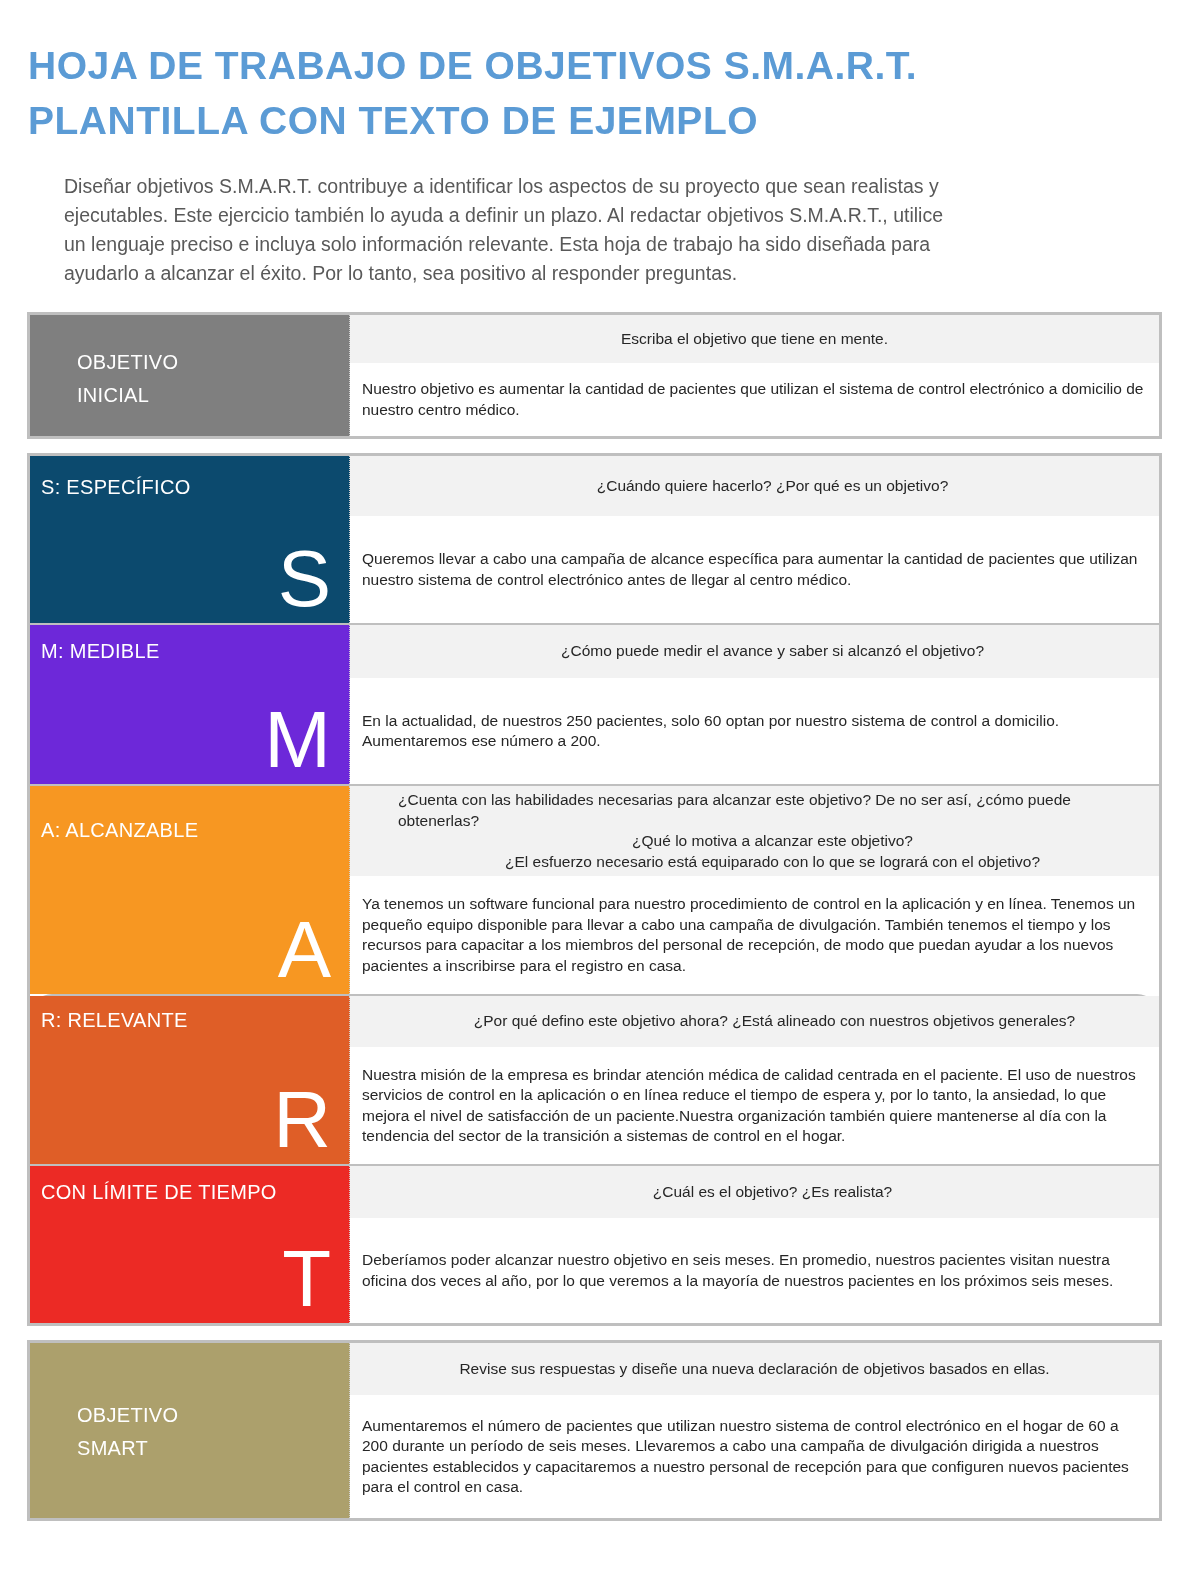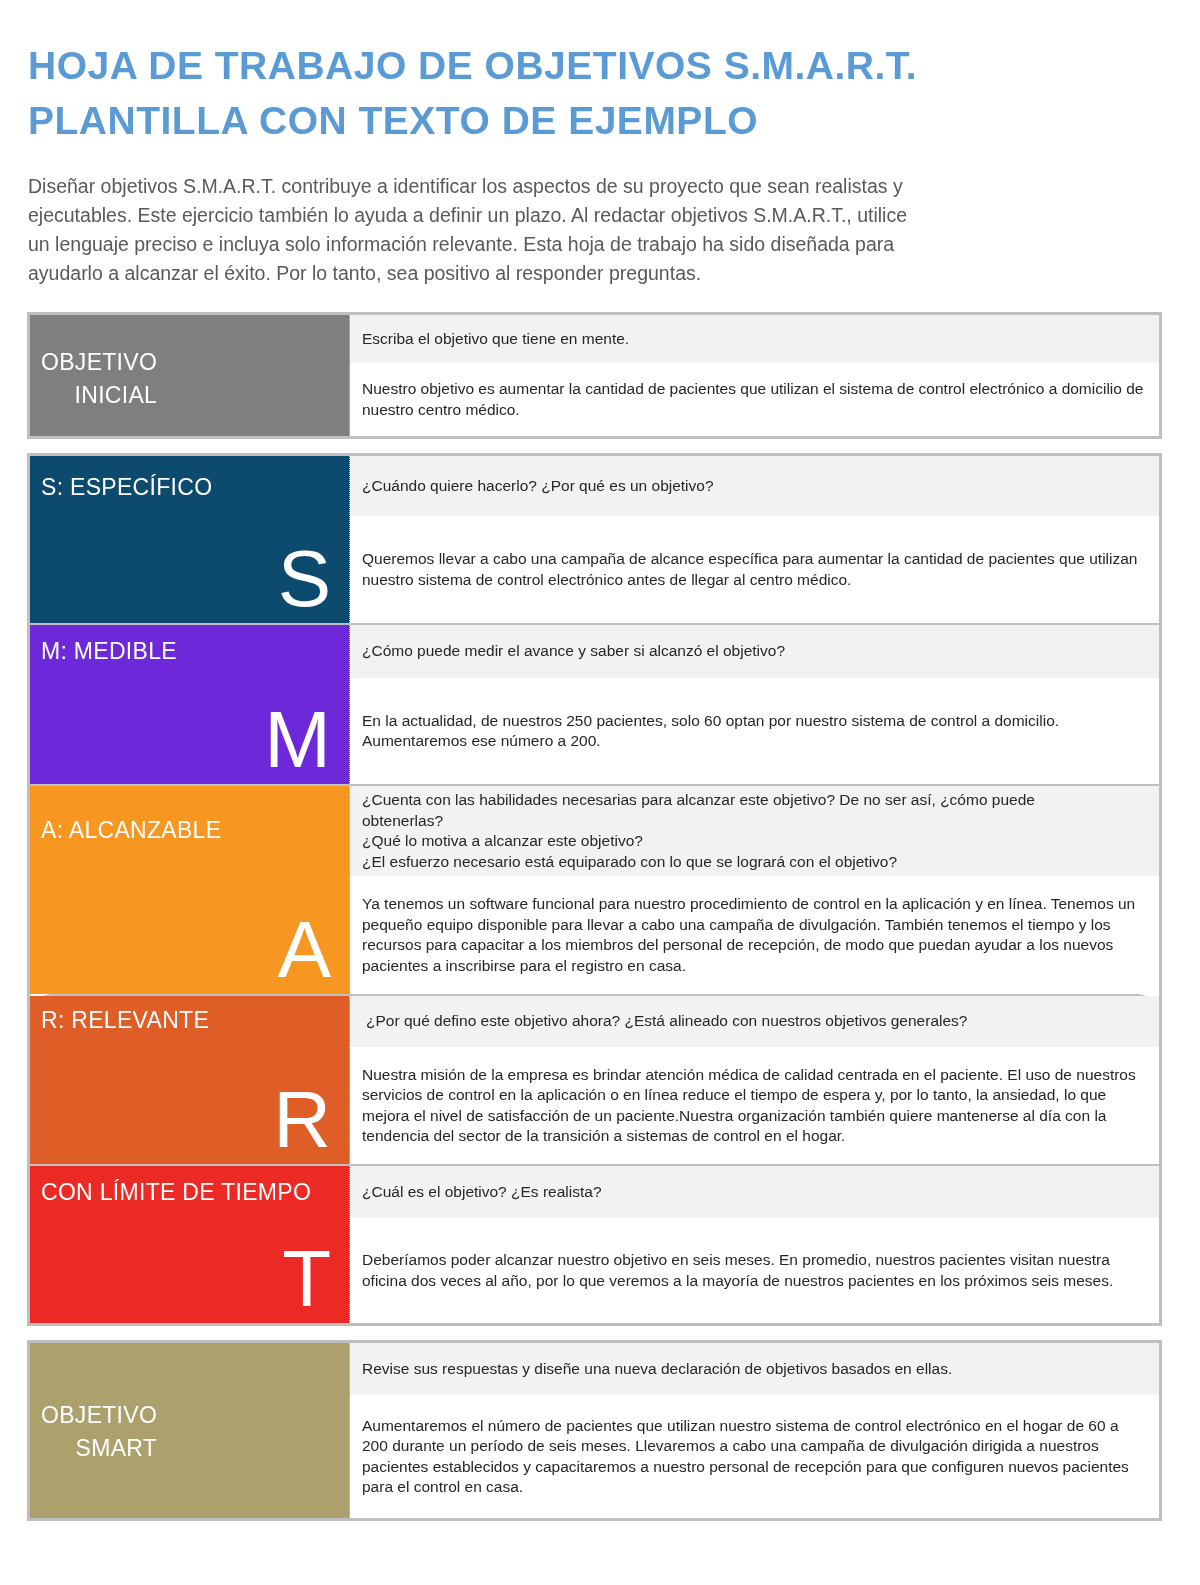--- a/index.html
+++ b/index.html
@@ -24,34 +24,34 @@
   }
   .row { display: flex; position: relative; }
   .row + .row { border-top: 2px solid #bfbfbf; }
   .left {
     width: 320px; flex: 0 0 320px; position: relative; color: #fff;
     border-right: 1px dotted #d0d0d0;
   }
   .right { flex: 1 1 auto; display: flex; flex-direction: column; }
   .prompt {
     background: #f2f2f2; color: #262626; font-size: 15.5px; line-height: 20.5px;
-    padding: 0 12px; display: flex; flex-direction: column; justify-content: center;
+    padding: 0 12px; display: flex; flex-direction: column; justify-content: center; align-items: center;
   }
   .answer {
     flex: 1 1 auto; color: #262626; font-size: 15.5px; line-height: 20.5px;
     padding: 0 12px; display: flex; flex-direction: column; justify-content: center;
   }
   .label {
-    position: absolute; left: 11px; font-size: 23px; line-height: 33px; letter-spacing: 0.3px; text-align: right;
+    position: absolute; left: 11px; font-size: 20px; line-height: 33px; letter-spacing: 0.3px;
   }
   .big {
     position: absolute; right: 18px; bottom: 4px; font-size: 80px; line-height: 80px;
     font-weight: normal;
   }
-  .line { display: block; }
+  .line { display: block; margin-left: 36px; }
 </style>
 </head>
 <body>
 
 <h1 class="title">
   <span>HOJA DE TRABAJO DE OBJETIVOS S.M.A.R.T.</span>
   <span>PLANTILLA CON TEXTO DE EJEMPLO</span>
 </h1>
 
 <div class="intro">

